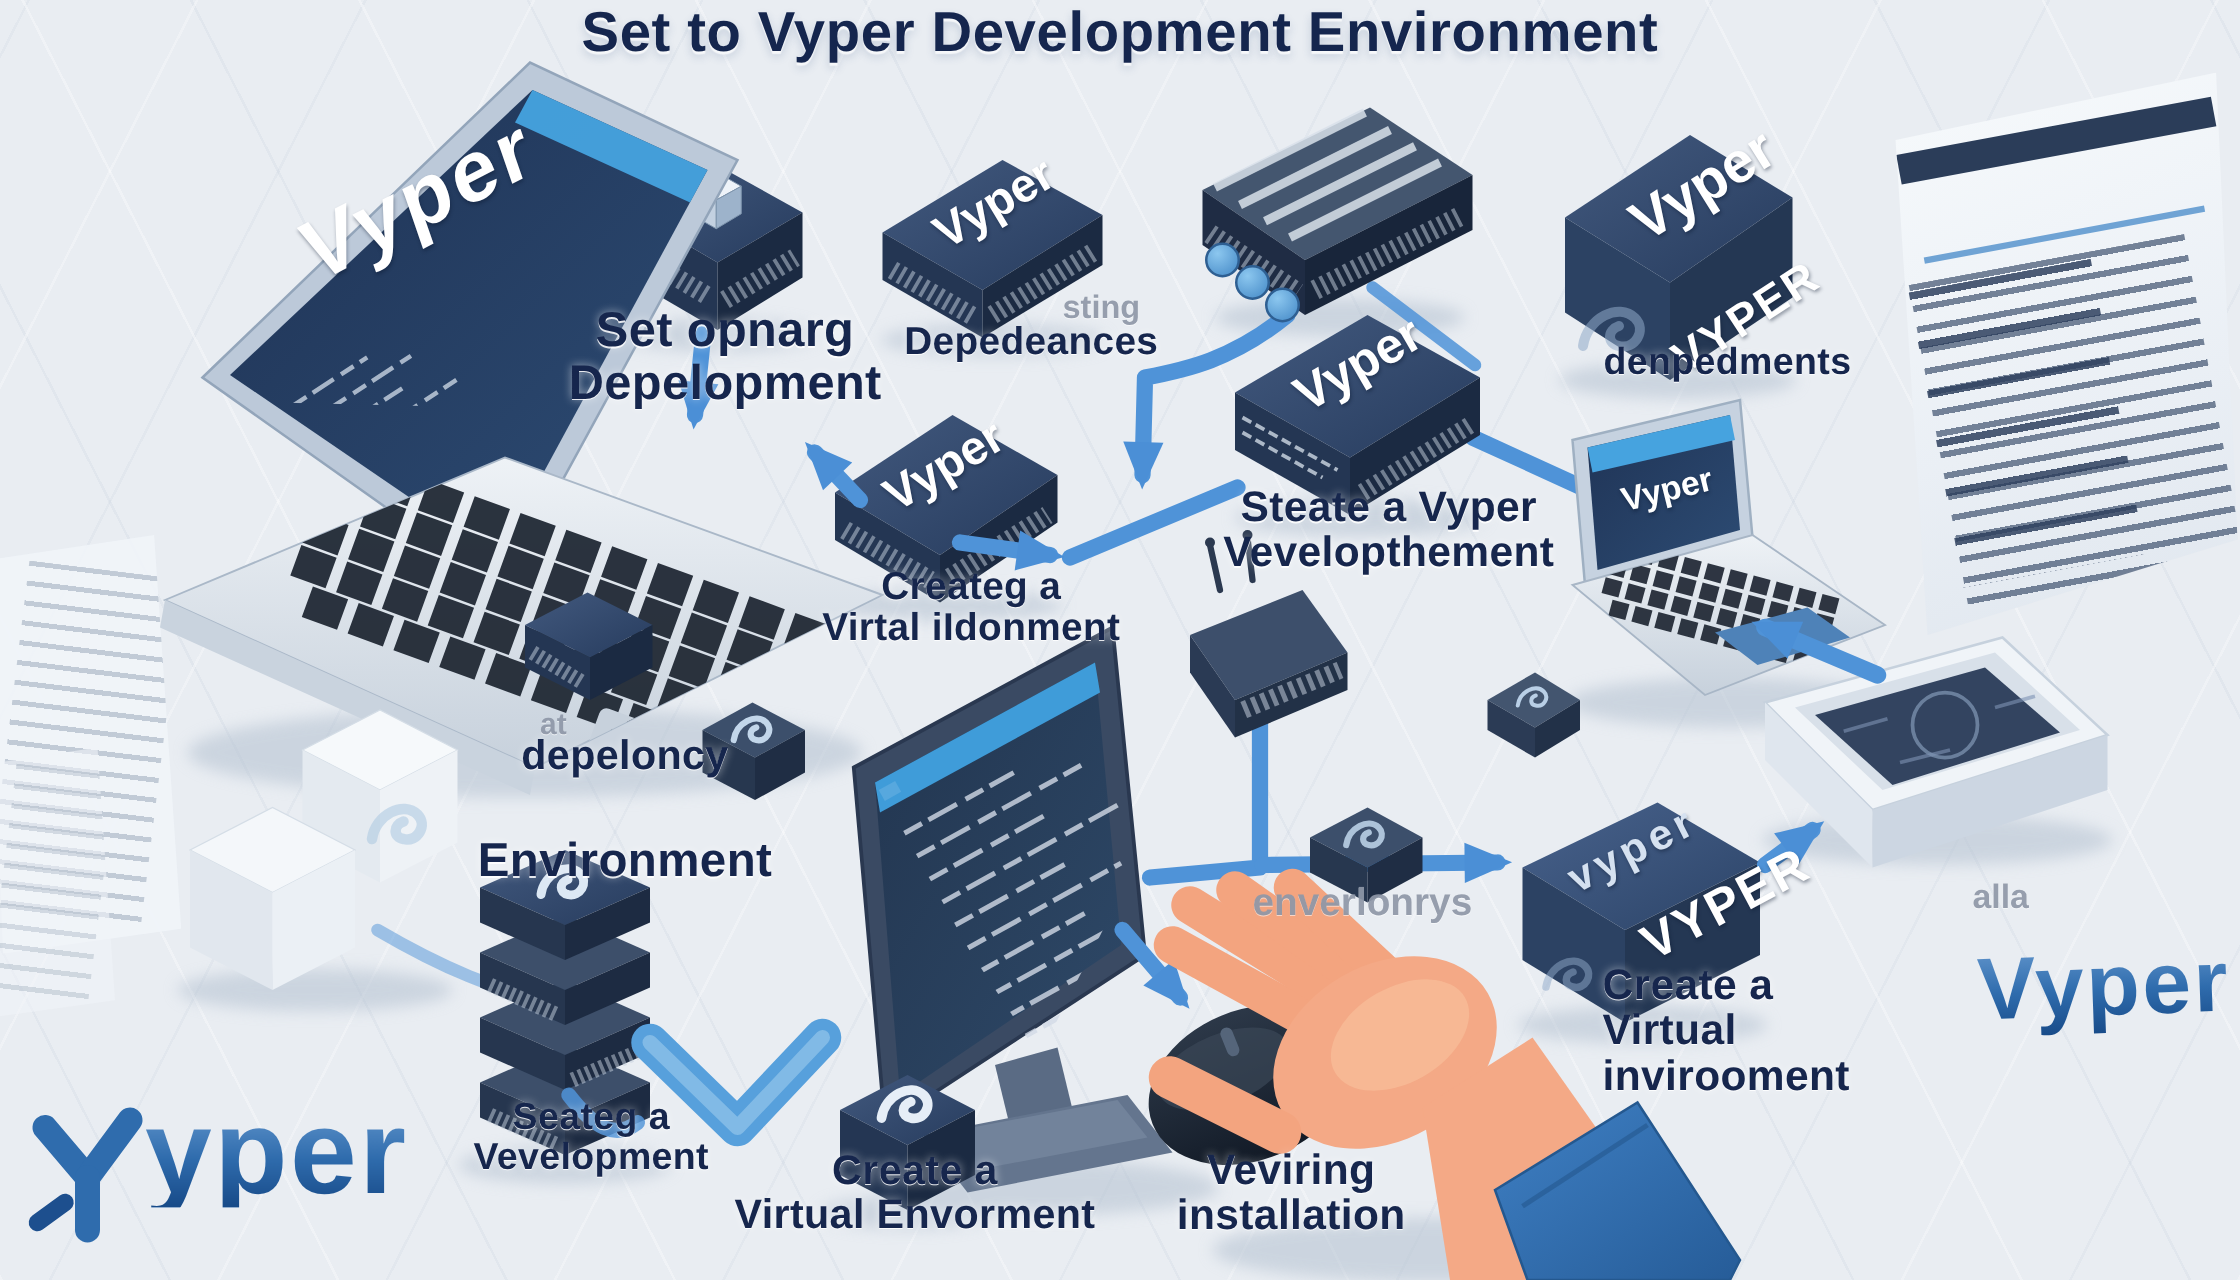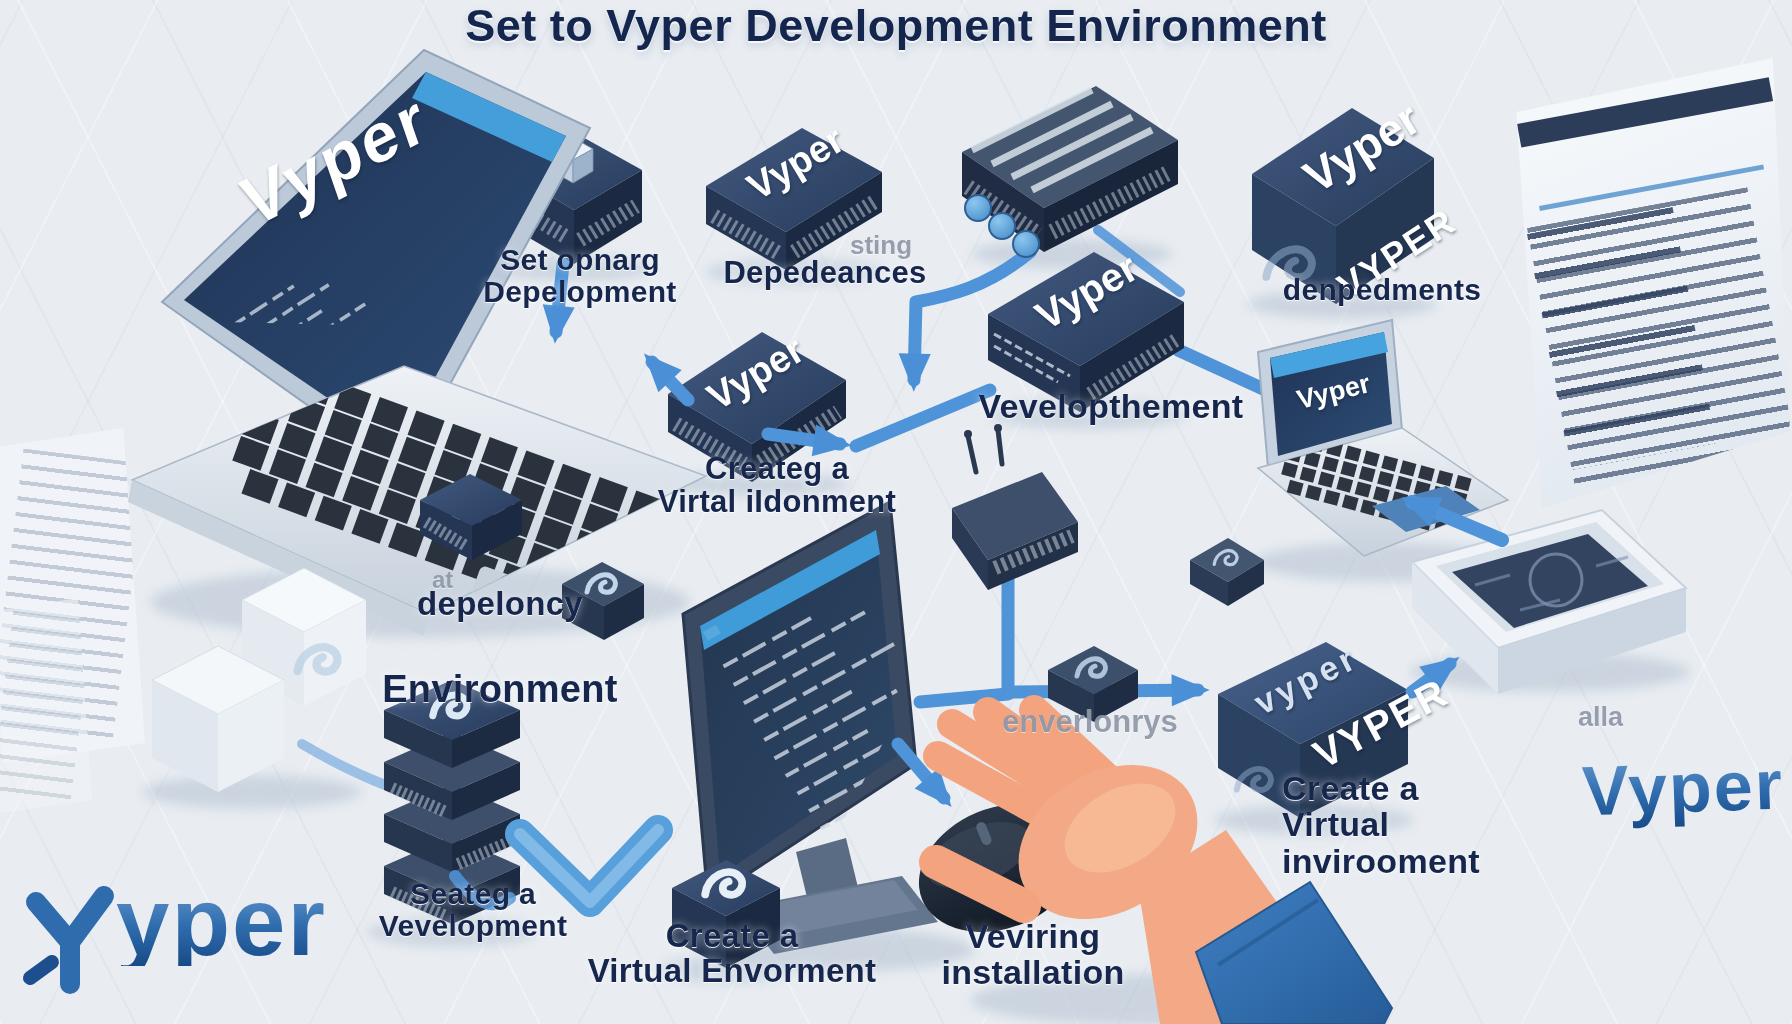--- a/index.html
+++ b/index.html
@@ -426,36 +426,37 @@
   <div class="brand" style="left:232px;top:168px;font-size:68px;letter-spacing:3px;transform:rotate(-27deg) skewX(-8deg);">Vyper</div>
   <div class="brand" style="left:740px;top:172px;font-size:38px;transform:rotate(-31deg);">Vyper</div>
   <div class="brand" style="left:1294px;top:158px;font-size:46px;transform:rotate(-32deg);">Vyper</div>
   <div class="brand" style="left:1330px;top:272px;font-size:36px;letter-spacing:2px;transform:rotate(-33deg);">VYPER</div>
   <div class="brand" style="left:700px;top:382px;font-size:38px;transform:rotate(-31deg);">Vyper</div>
   <div class="brand" style="left:1028px;top:300px;font-size:40px;transform:rotate(-30deg);">Vyper</div>
   <div class="brand" style="left:1294px;top:386px;font-size:27px;transform:rotate(-14deg);">Vyper</div>
   <div class="brand dim" style="left:1248px;top:688px;font-size:34px;letter-spacing:4px;transform:rotate(-27deg);">vyper</div>
   <div class="brand" style="left:1306px;top:738px;font-size:40px;letter-spacing:2px;transform:rotate(-28deg);">VYPER</div>
 
-  <div class="lbl" style="left:455px;top:244px;width:250px;font-size:30px;">
+  <div class="lbl" style="left:455px;top:244px;width:250px;font-size:39px;">
     <span>Set opnarg</span>
     <span>Depelopment</span>
   </div>
   <div class="ghost" style="left:850px;top:230px;font-size:26px;">sting</div>
   <div class="lbl" style="left:700px;top:256px;width:250px;font-size:31px;text-align:center;">
     <span>Depedeances</span>
   </div>
   <div class="lbl" style="left:1262px;top:274px;width:240px;font-size:30px;">
     <span>denpedments</span>
   </div>
   <div class="lbl" style="left:622px;top:452px;width:310px;font-size:31px;">
     <span>Createg a</span>
     <span>Virtal iIdonment</span>
   </div>
   <div class="lbl" style="left:946px;top:388px;width:330px;font-size:34px;">
+    <span>Steate a Vyper</span>
     <span>Vevelopthement</span>
   </div>
   <div class="ghost" style="left:432px;top:546px;font-size:24px;margin-top:20px;">at</div>
   <div class="lbl" style="left:340px;top:586px;width:320px;font-size:33px;">
     <span>depeloncy</span>
     <span style="font-size:38px;margin-top:48px;">Environment</span>
   </div>
   <div class="ghost" style="left:1002px;top:704px;font-size:31px;">enverlonrys</div>
   <div class="lbl" style="left:1282px;top:770px;width:250px;font-size:34px;text-align:left;">
     <span>Create a</span>

